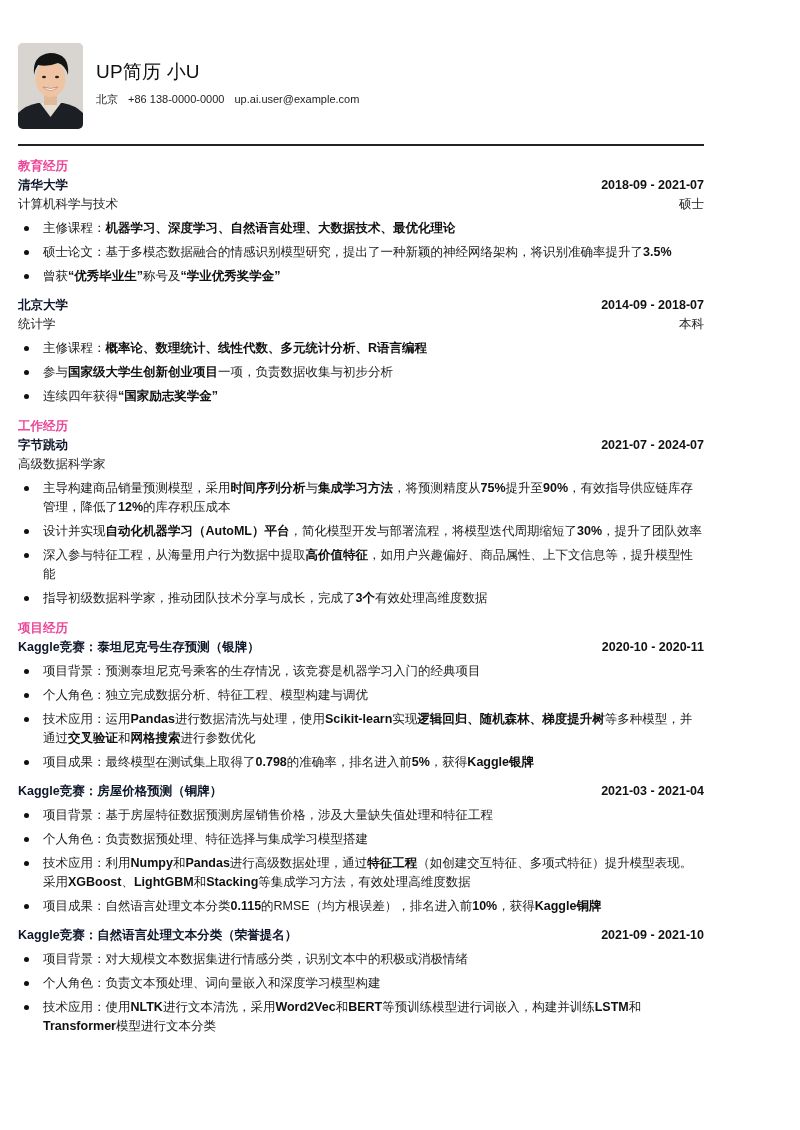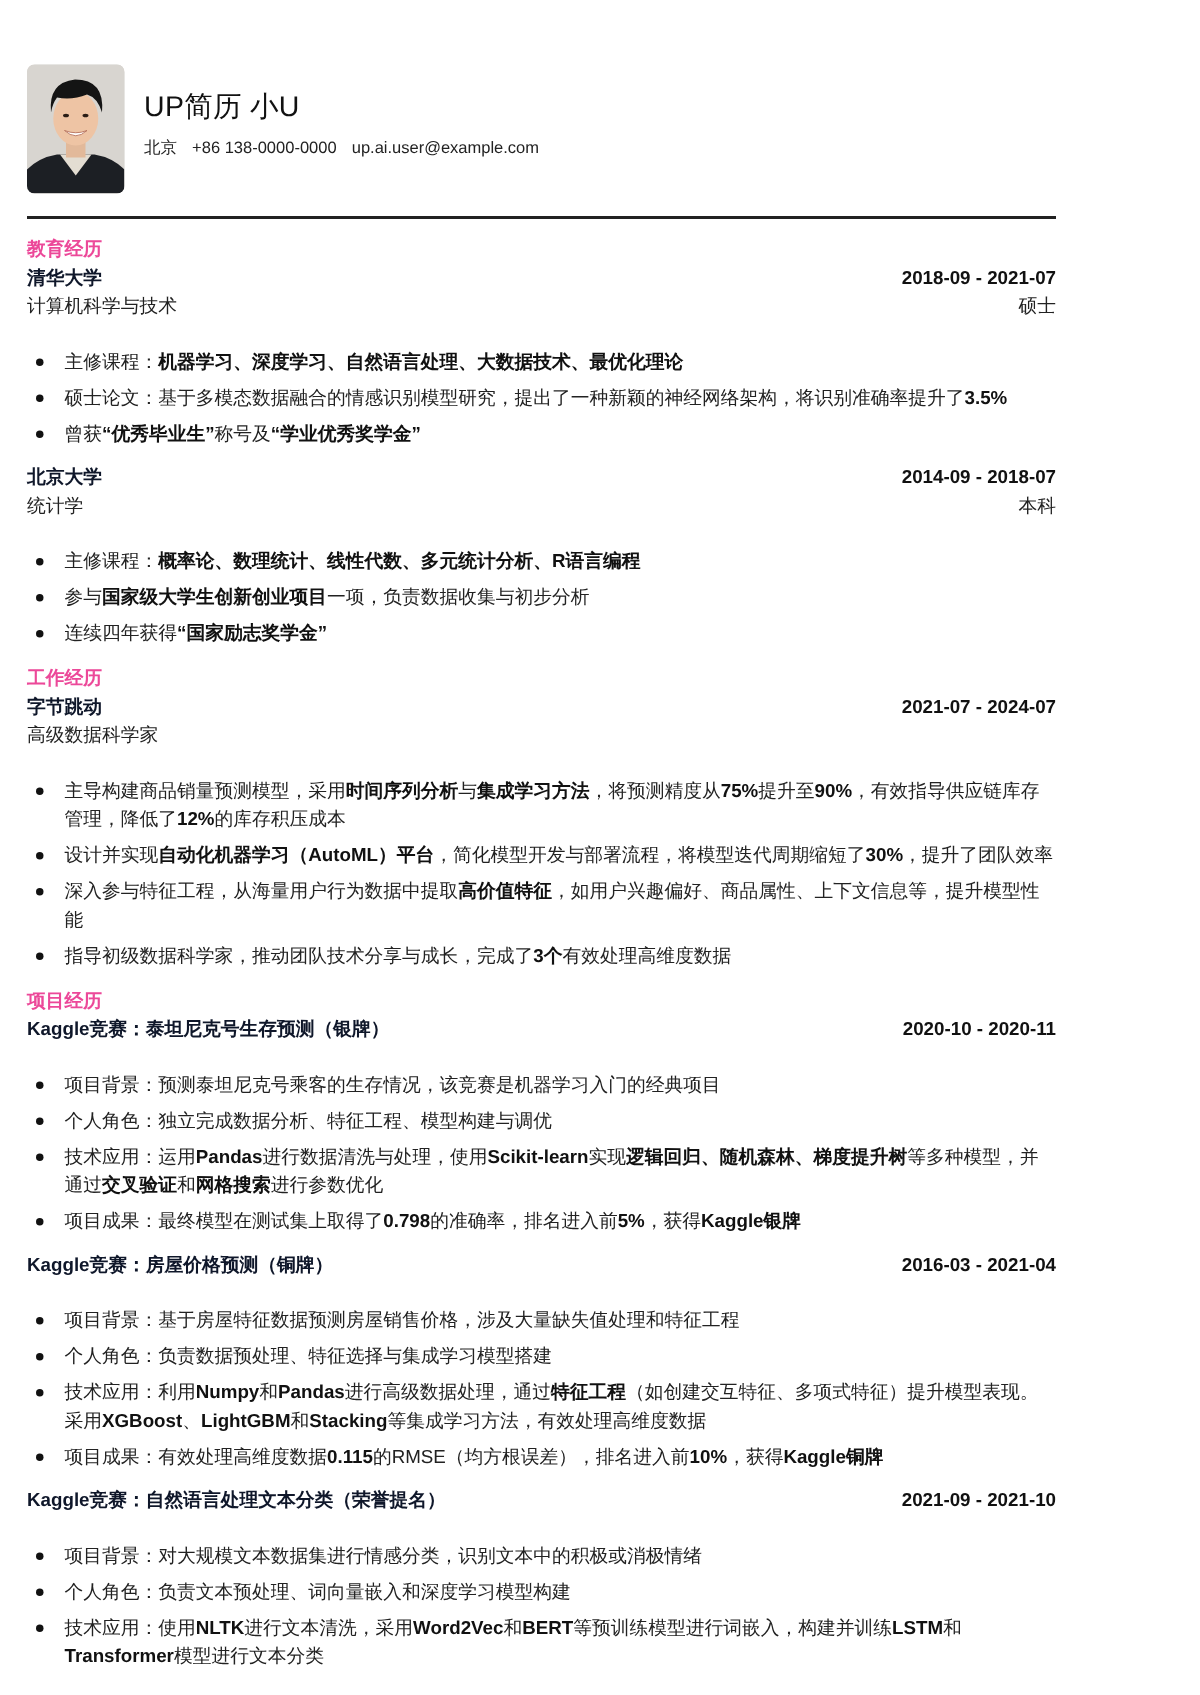--- a/index.html
+++ b/index.html
@@ -17,21 +17,21 @@
     .header-rule { position: absolute; left: 18px; right: 18px; top: 144px; height: 1.5px; background: #222; }
 
     .content { position: absolute; left: 18px; right: 18px; top: 156px; }
     .section { margin-bottom: 9px; }
     .section-title { font-size: 12.5px; font-weight: 700; color: #ec4899; line-height: 20px; }
     .entry { margin-bottom: 10px; }
     .entry-head { display: flex; justify-content: space-between; align-items: baseline; line-height: 19px; }
     .entry-name { font-weight: 700; font-size: 12.5px; color: #0f172a; }
     .entry-date { font-weight: 700; font-size: 12.5px; color: #111; }
     .entry-sub { display: flex; justify-content: space-between; line-height: 19px; color: #222; font-size: 12.5px; }
-    .bullets { list-style: none; margin-top: 18px; }
+    .bullets { list-style: none; margin-top: 5px; }
     .bullets li { position: relative; padding-left: 25px; line-height: 19px; margin-bottom: 5px; color: #222; font-size: 12.5px; }
     .bullets li::before { content: ""; position: absolute; left: 6px; top: 7px; width: 5px; height: 5px; border-radius: 50%; background: #111; }
     .bullets li b { font-weight: 700; color: #111; }
   </style>
 </head>
 <body>
 
 <div class="page">
 
   <div class="header">
@@ -129,27 +129,27 @@
             <li><span>项目背景：预测泰坦尼克号乘客的生存情况，该竞赛是机器学习入门的经典项目</span></li>
             <li><span>个人角色：独立完成数据分析、特征工程、模型构建与调优</span></li>
             <li><span>技术应用：运用</span><b>Pandas</b><span>进行数据清洗与处理，使用</span><b>Scikit-learn</b><span>实现</span><b>逻辑回归、随机森林、梯度提升树</b><span>等多种模型，并通过</span><b>交叉验证</b><span>和</span><b>网格搜索</b><span>进行参数优化</span></li>
             <li><span>项目成果：最终模型在测试集上取得了</span><b>0.798</b><span>的准确率，排名进入前</span><b>5%</b><span>，获得</span><b>Kaggle银牌</b></li>
           </ul>
       </div>
 
       <div class="entry">
         <div class="entry-head">
           <span class="entry-name">Kaggle竞赛：房屋价格预测（铜牌）</span>
-          <span class="entry-date">2016-03 - 2021-04</span>
+          <span class="entry-date">2021-03 - 2021-04</span>
         </div>
         <ul class="bullets">
             <li><span>项目背景：基于房屋特征数据预测房屋销售价格，涉及大量缺失值处理和特征工程</span></li>
             <li><span>个人角色：负责数据预处理、特征选择与集成学习模型搭建</span></li>
             <li><span>技术应用：利用</span><b>Numpy</b><span>和</span><b>Pandas</b><span>进行高级数据处理，通过</span><b>特征工程</b><span>（如创建交互特征、多项式特征）提升模型表现。采用</span><b>XGBoost</b><span>、</span><b>LightGBM</b><span>和</span><b>Stacking</b><span>等集成学习方法，有效处理高维度数据</span></li>
-            <li><span>项目成果：有效处理高维度数据</span><b>0.115</b><span>的RMSE（均方根误差），排名进入前</span><b>10%</b><span>，获得</span><b>Kaggle铜牌</b></li>
+            <li><span>项目成果：自然语言处理文本分类</span><b>0.115</b><span>的RMSE（均方根误差），排名进入前</span><b>10%</b><span>，获得</span><b>Kaggle铜牌</b></li>
           </ul>
       </div>
 
       <div class="entry">
         <div class="entry-head">
           <span class="entry-name">Kaggle竞赛：自然语言处理文本分类（荣誉提名）</span>
           <span class="entry-date">2021-09 - 2021-10</span>
         </div>
         <ul class="bullets">
             <li><span>项目背景：对大规模文本数据集进行情感分类，识别文本中的积极或消极情绪</span></li>

